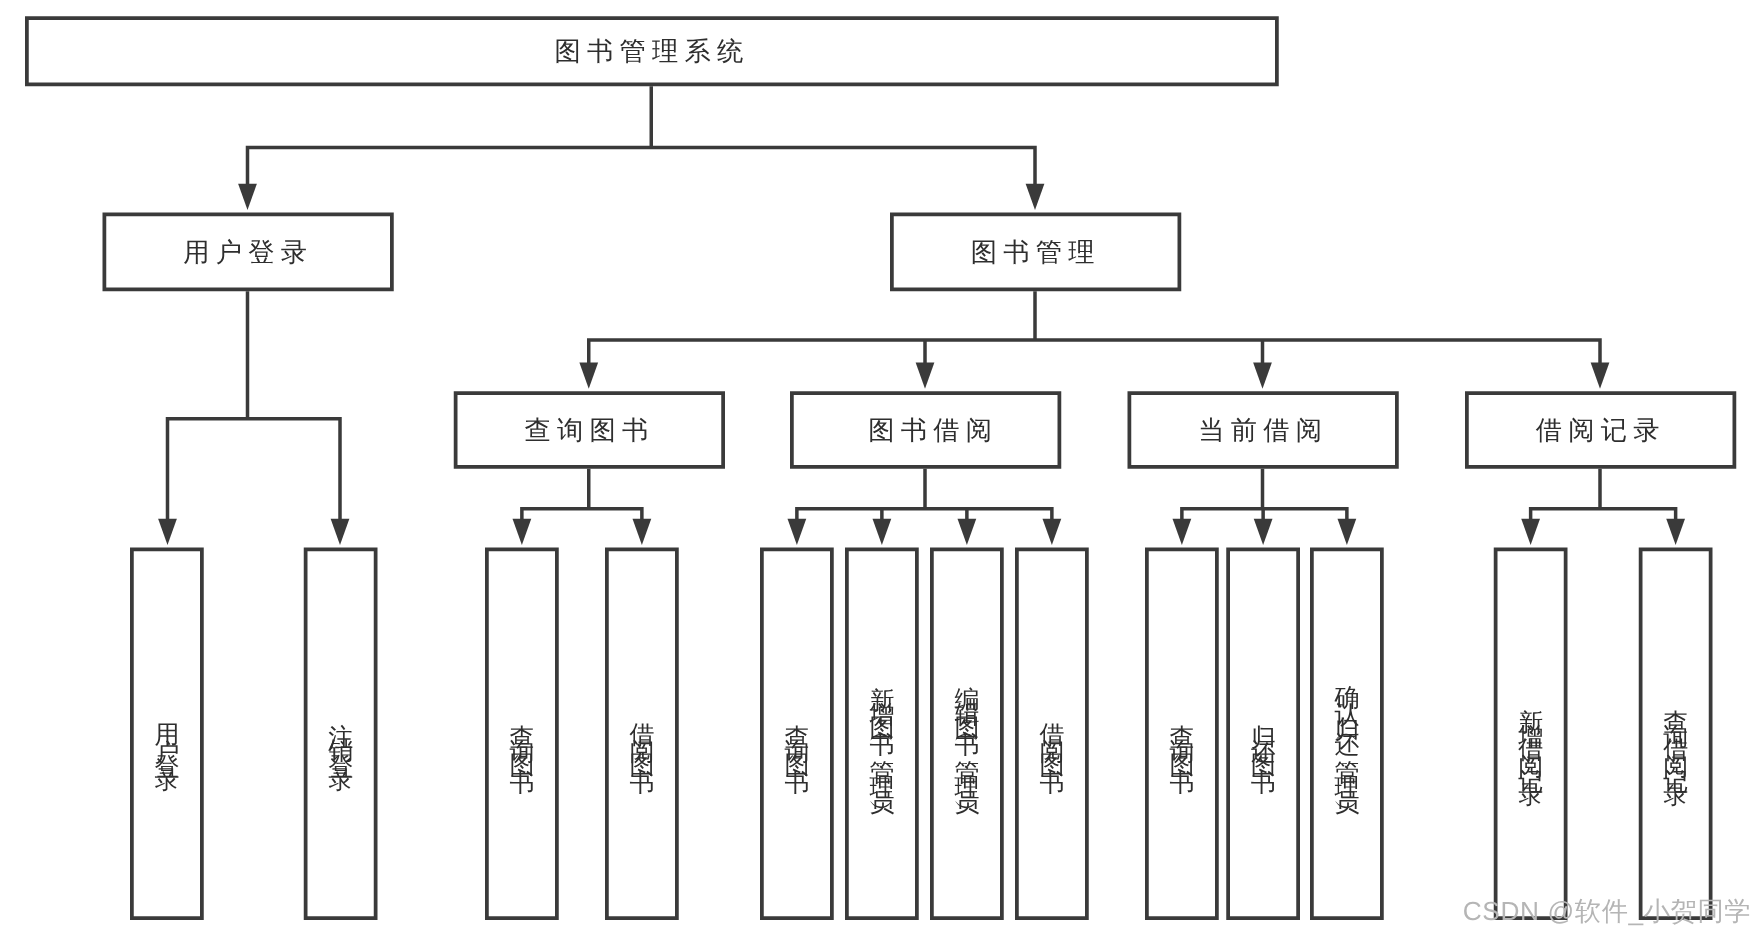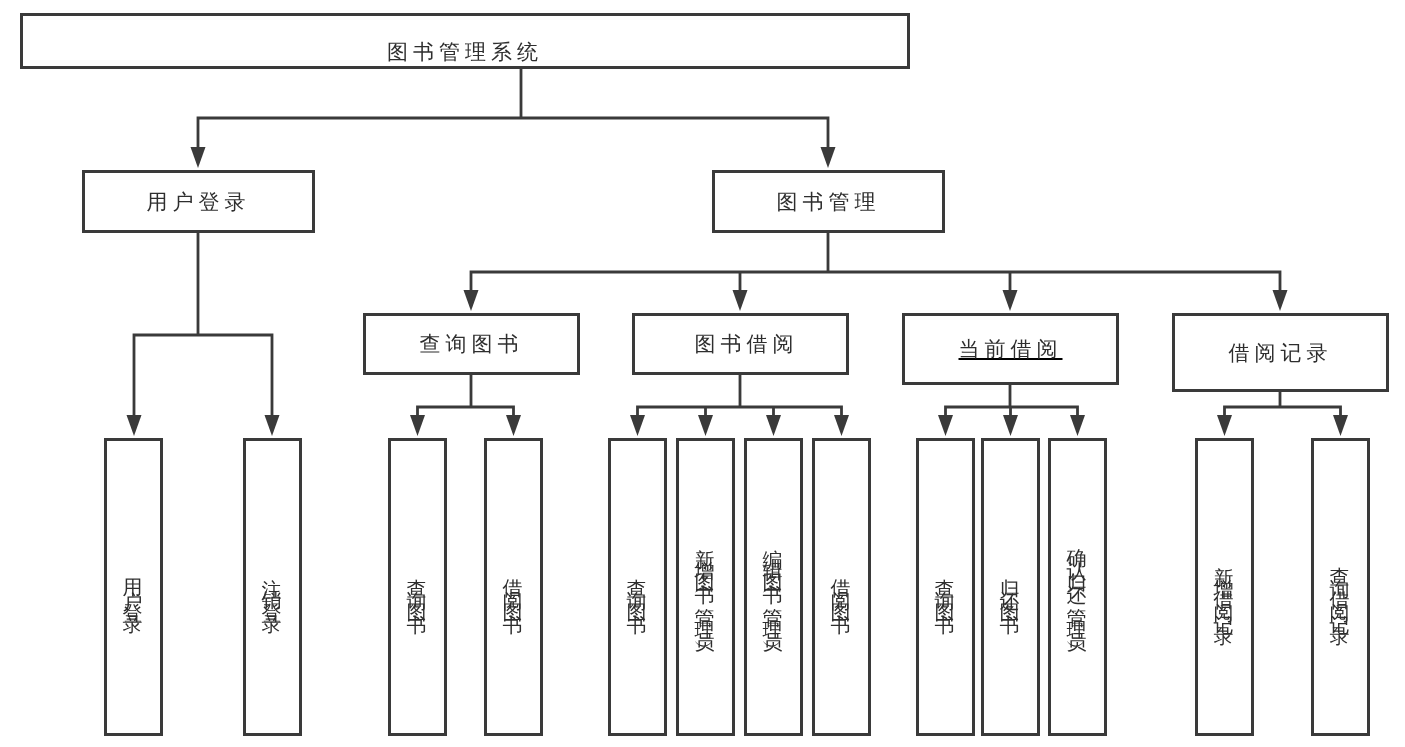--- a/index.html
+++ b/index.html
@@ -86,41 +86,41 @@
       <polygon points="1070,415 1085,415 1077.5,436"></polygon>
     </g>
 
     <g>
       <path d="M1280,375 V407 M1224.5,407 H1340.5 M1224.5,407 V420 M1340.5,407 V420"></path>
       <polygon points="1217,415 1232,415 1224.5,436"></polygon>
       <polygon points="1333,415 1348,415 1340.5,436"></polygon>
     </g>
   </svg>
 
-  <div class="node hbox" style="left:20px;top:13px;width:890px;height:56px;align-items:flex-end;">
+  <div class="node hbox" style="left:20px;top:13px;width:1003px;height:56px;">
     <span>图书管理系统</span>
   </div>
 
   <div class="node hbox" style="left:82px;top:170px;width:233px;height:63px;">
     <span>用户登录</span>
   </div>
   <div class="node hbox" style="left:712px;top:170px;width:233px;height:63px;align-items:center;">
     <span>图书管理</span>
   </div>
 
   <div class="node hbox" style="left:363px;top:313px;width:217px;height:62px;">
     <span>查询图书</span>
   </div>
   <div class="node hbox" style="left:632px;top:313px;width:217px;height:62px;padding-left:12px;">
     <span>图书借阅</span>
   </div>
-  <div class="node hbox" style="left:902px;top:313px;width:217px;height:72px;text-decoration:underline;">
+  <div class="node hbox" style="left:902px;top:313px;width:217px;height:62px;">
     <span>当前借阅</span>
   </div>
-  <div class="node hbox" style="left:1172px;top:313px;width:217px;height:79px;">
+  <div class="node hbox" style="left:1172px;top:313px;width:217px;height:62px;">
     <span>借阅记录</span>
   </div>
 
   <div class="node vbox" style="left:104px;">
     <span>用户登录</span>
   </div>
   <div class="node vbox" style="left:243px;">
     <span>注销登录</span>
   </div>
 
@@ -154,14 +154,15 @@
     <span>确认归还（管理员）</span>
   </div>
 
   <div class="node vbox" style="left:1195px;">
     <span>新增借阅记录</span>
   </div>
   <div class="node vbox" style="left:1311px;">
     <span>查询借阅记录</span>
   </div>
 
+  <div class="watermark">CSDN @软件_小贺同学</div>
 
 </div>
 
 </body></html>

